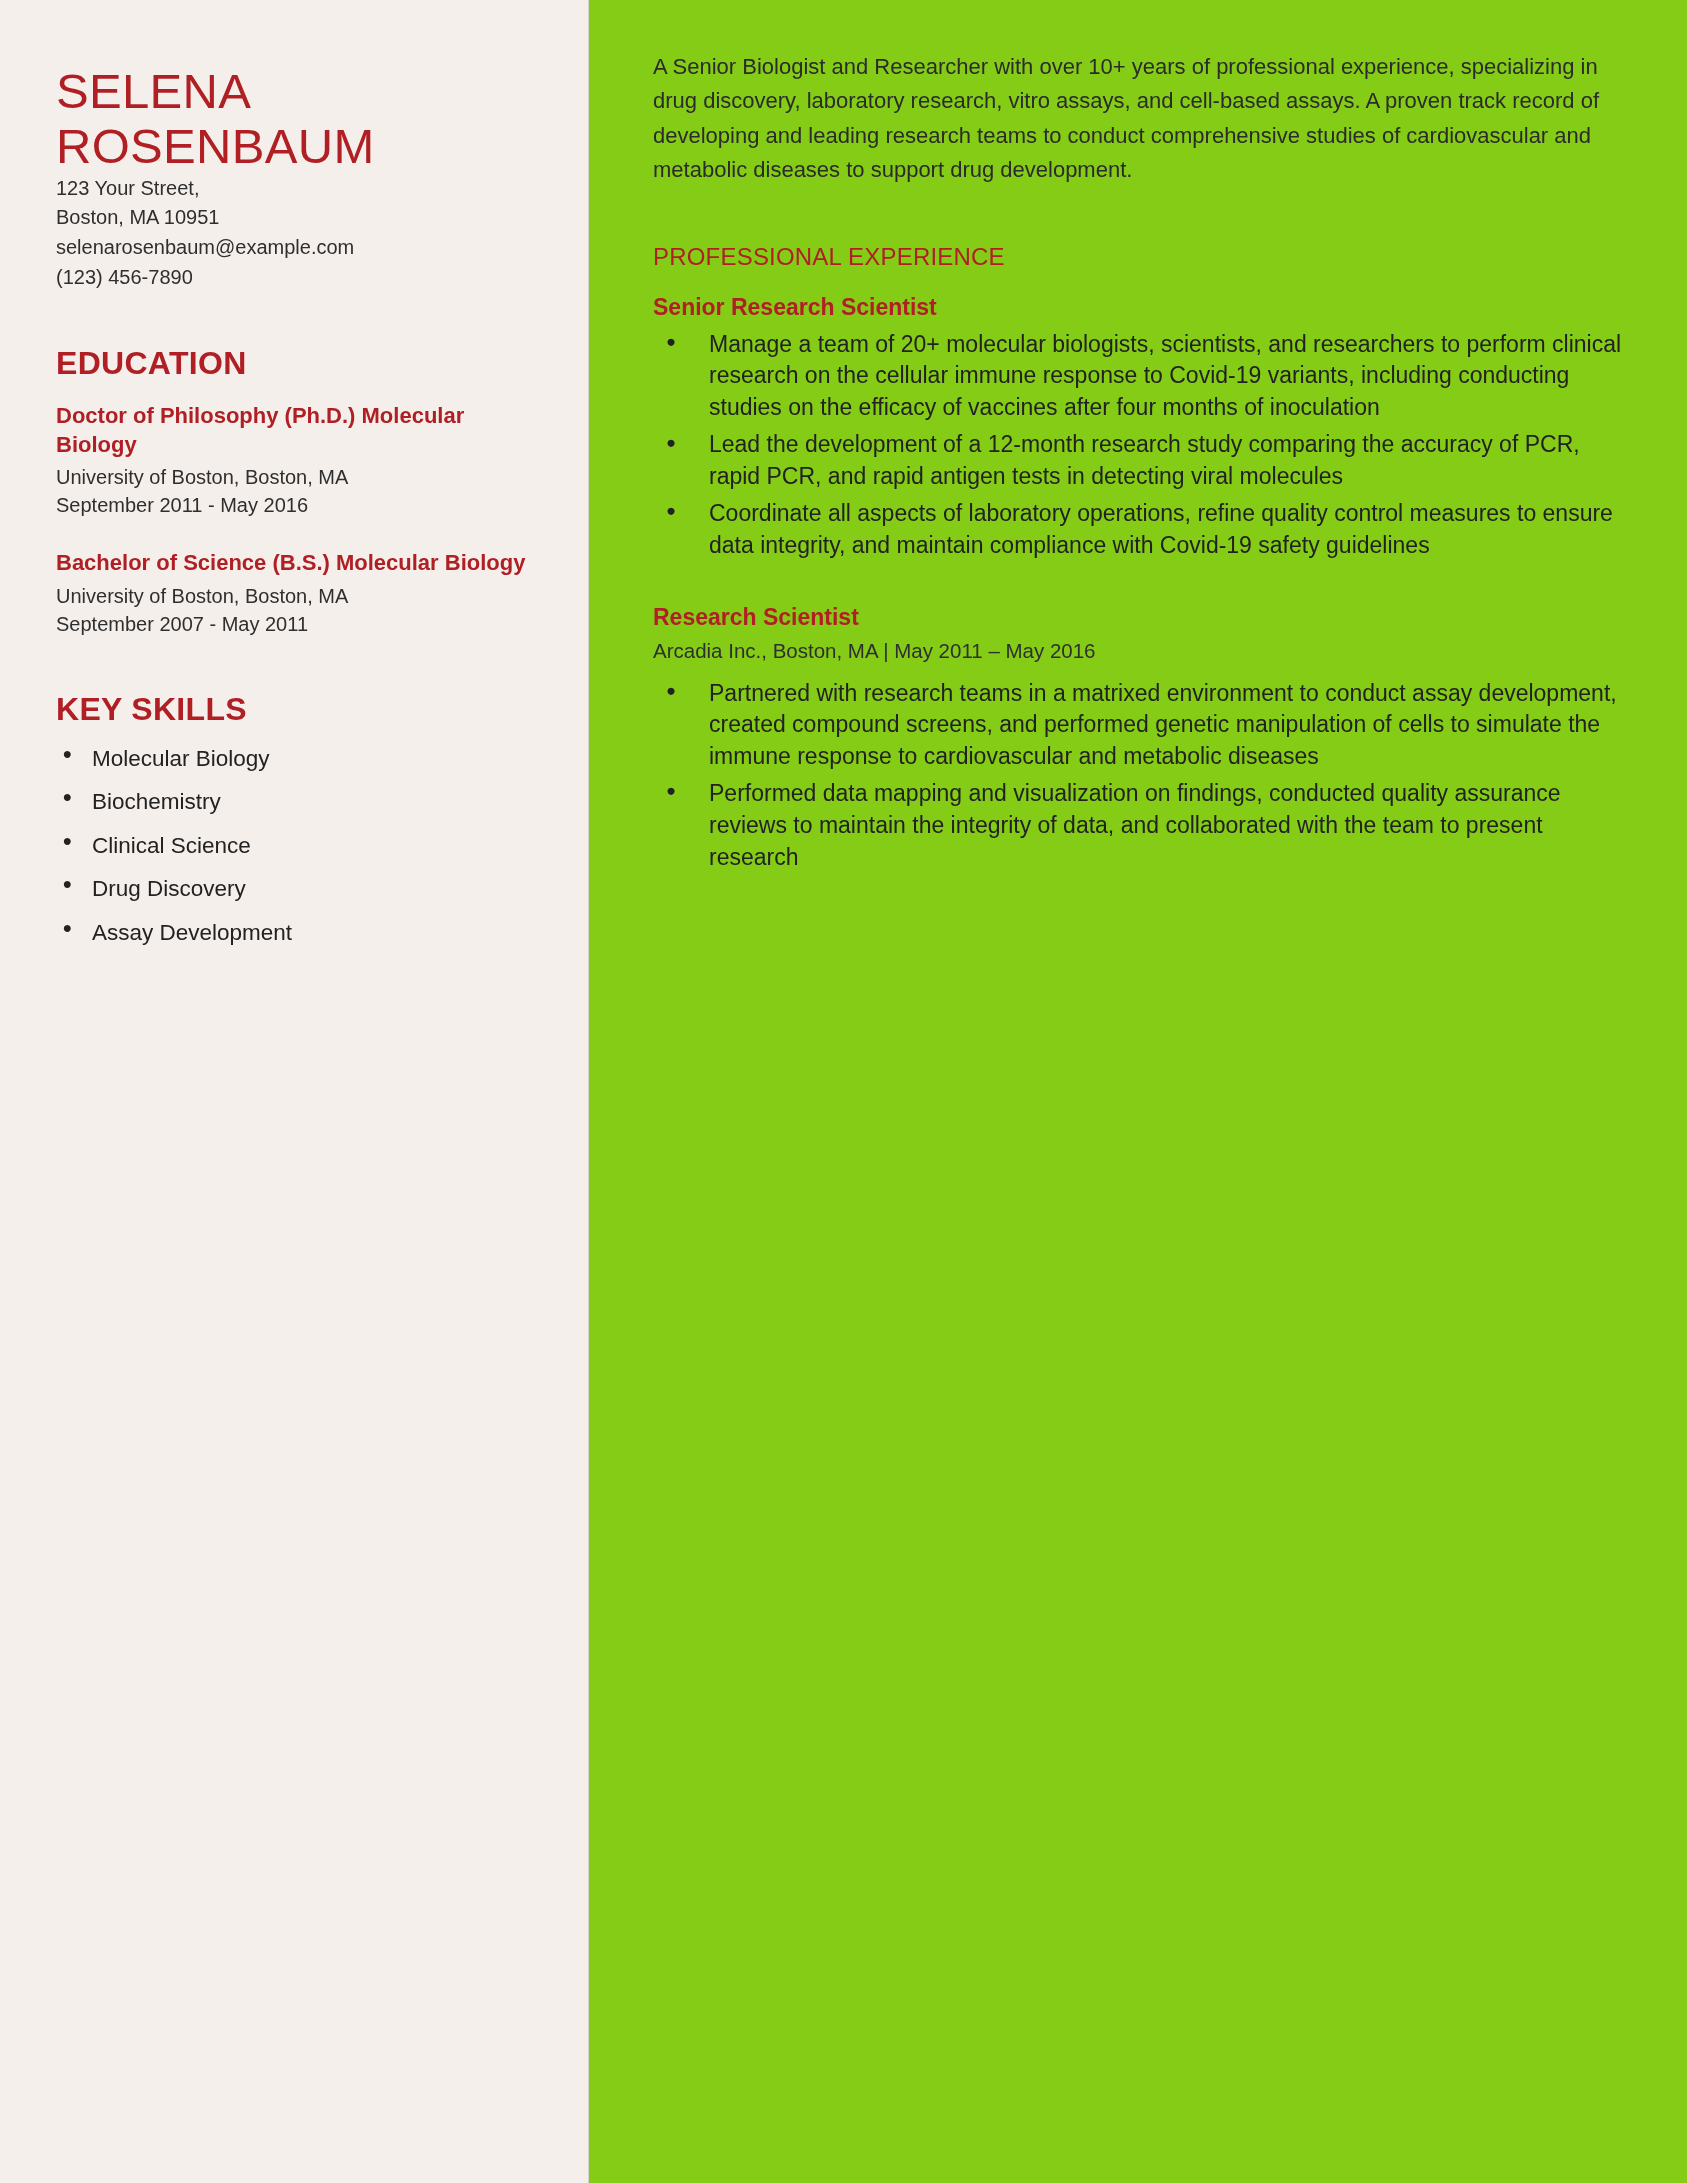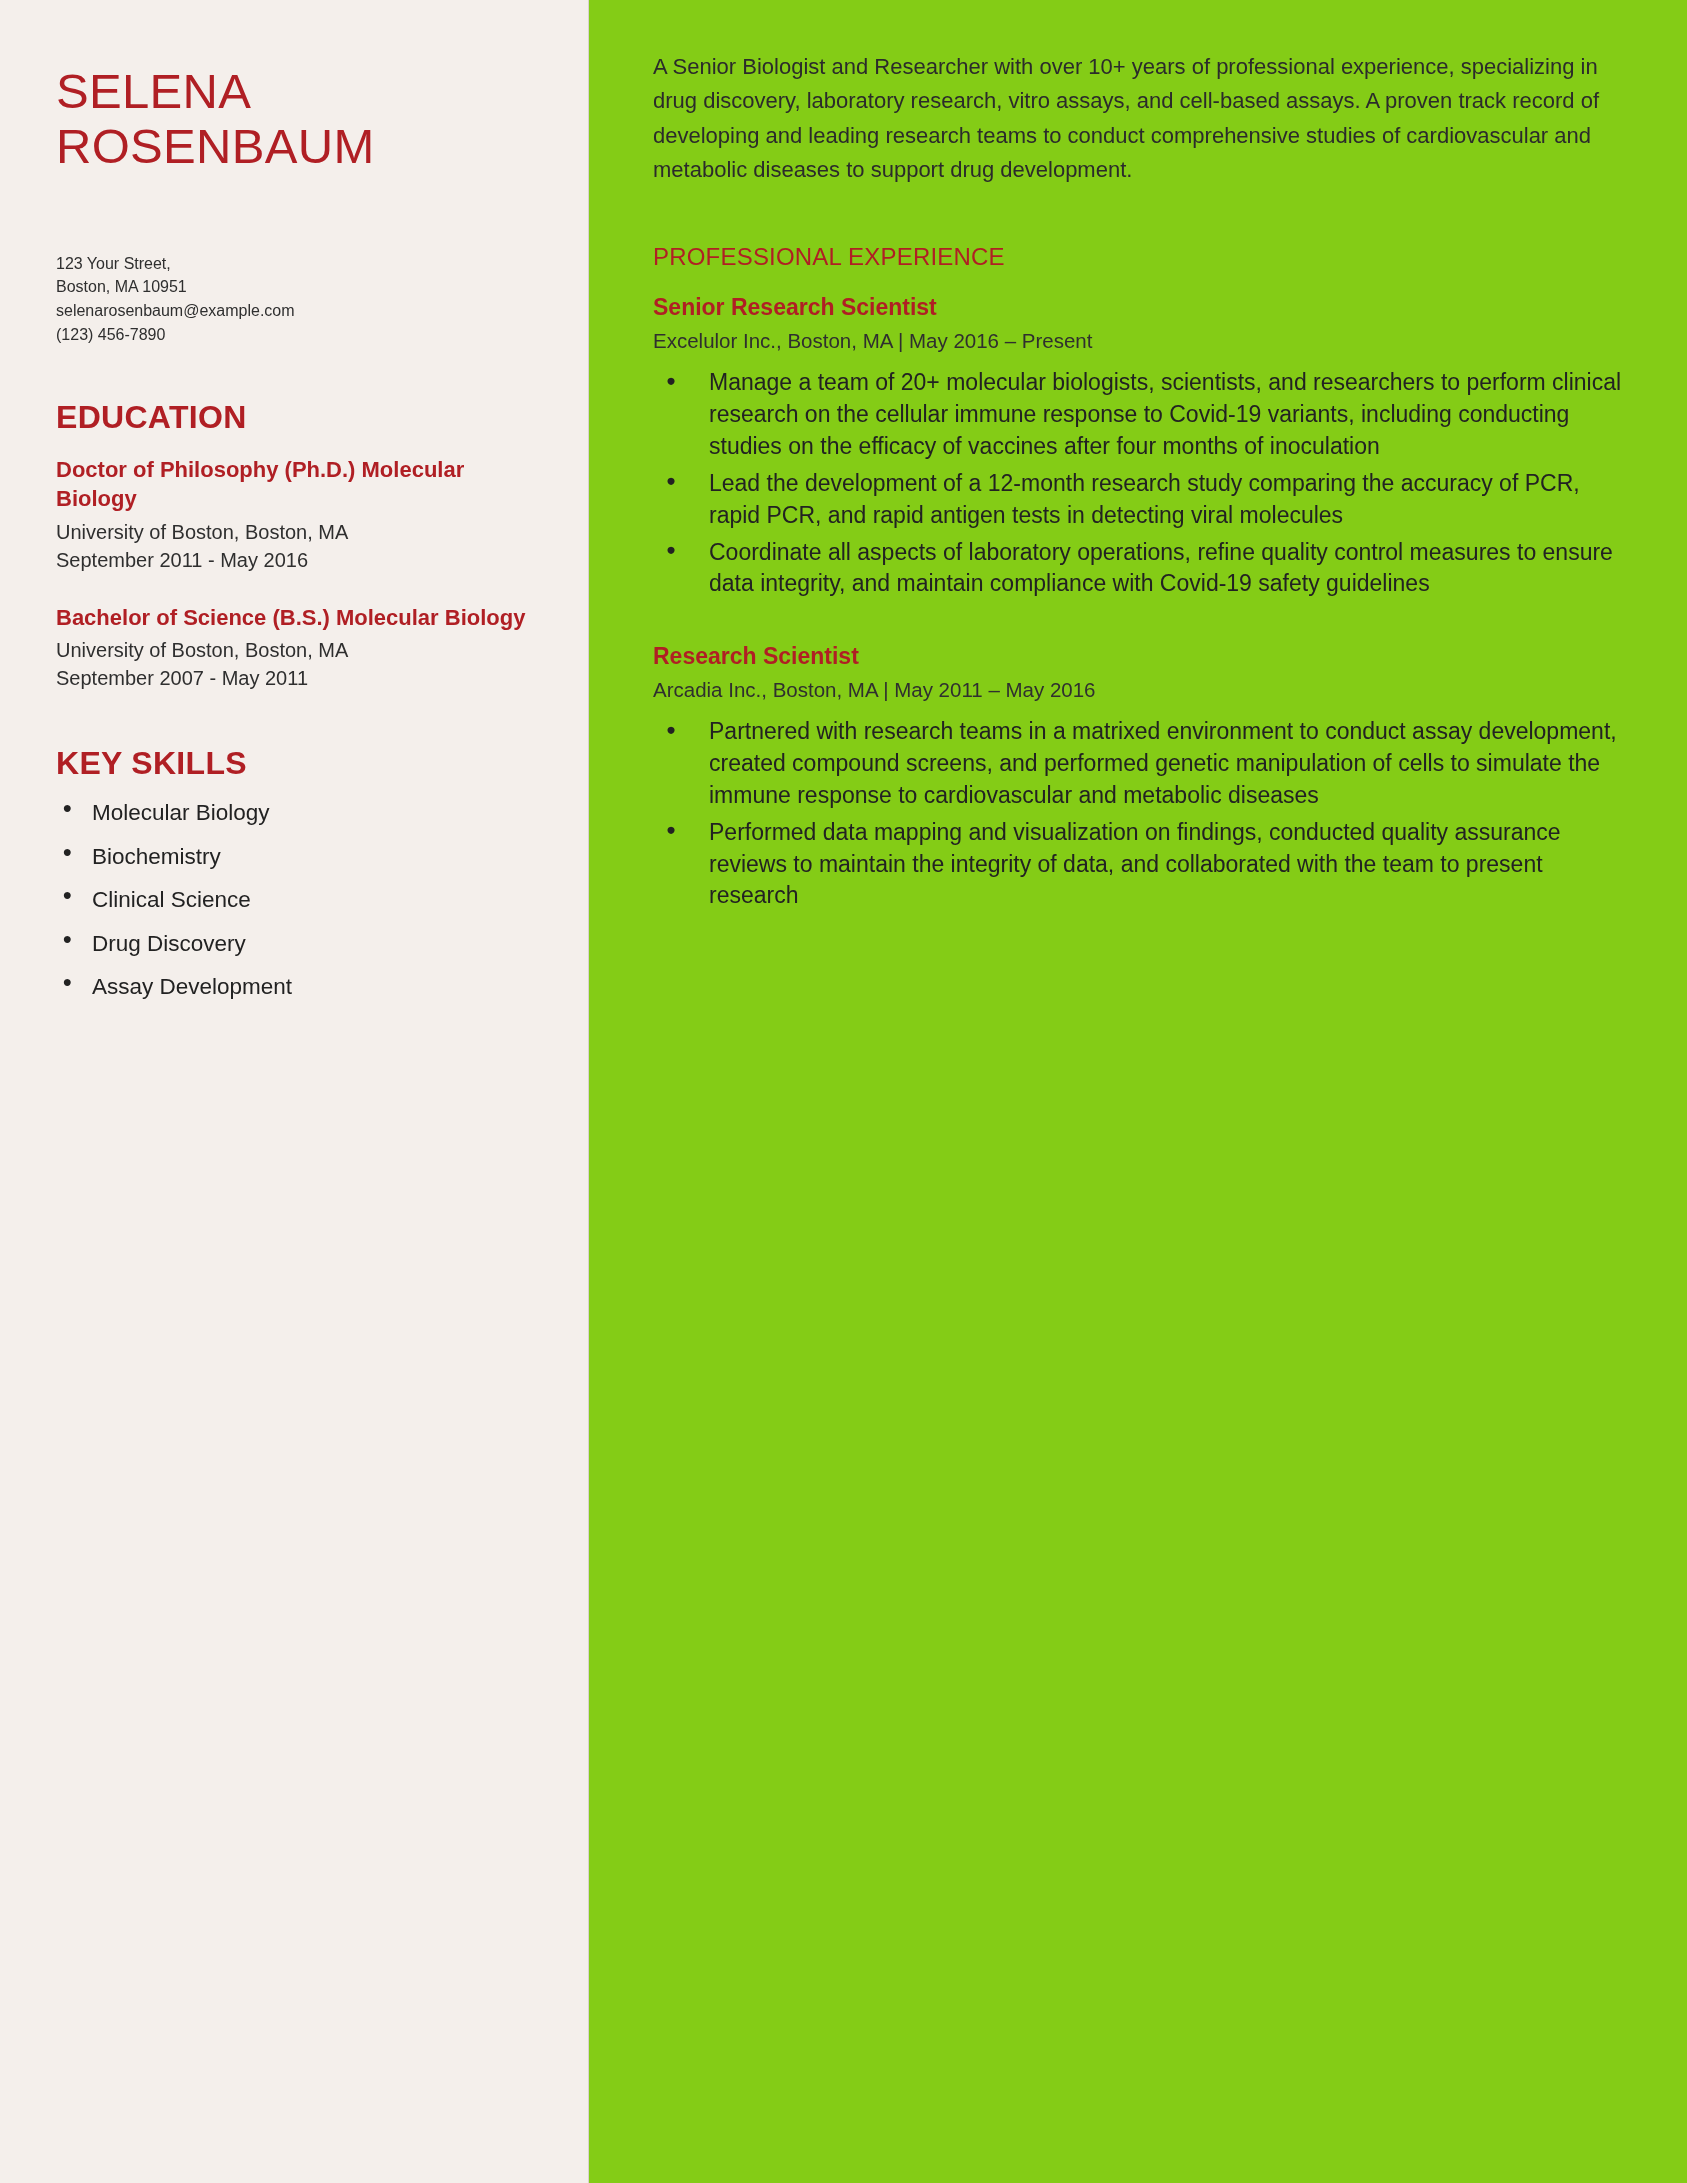--- a/index.html
+++ b/index.html
@@ -35,22 +35,21 @@
     color: #b01f24;
     font-size: 49px;
     line-height: 1.12;
     font-weight: 400;
     letter-spacing: 0.3px;
     margin: 0 0 0 0;
   }
   .name .line2 { display: block; }
 
   .contact {
-    margin-top: 78px;
-    font-size: 16px;
+    font-size: 20px;
     line-height: 1.48;
     color: #2f2f2f;
   }
   .contact div { white-space: nowrap; }
 
   .section-title {
     color: #b01f24;
     font-size: 32px;
     font-weight: 700;
     letter-spacing: 0.3px;
@@ -193,21 +192,20 @@
   </aside>
 
   <main class="main">
 
     <p class="summary">A Senior Biologist and Researcher with over 10+ years of professional experience, specializing in drug discovery, laboratory research, vitro assays, and cell-based assays. A proven track record of developing and leading research teams to conduct comprehensive studies of cardiovascular and metabolic diseases to support drug development.</p>
 
     <h2 class="main-section-title">PROFESSIONAL EXPERIENCE</h2>
 
     <section class="job">
       <div class="job-title">Senior Research Scientist</div>
-      <div class="job-meta">Excelulor Inc., Boston, MA | May 2016 – Present</div>
       <ul class="bullets">
         <li>Manage a team of 20+ molecular biologists, scientists, and researchers to perform clinical research on the cellular immune response to Covid-19 variants, including conducting studies on the efficacy of vaccines after four months of inoculation</li>
         <li>Lead the development of a 12-month research study comparing the accuracy of PCR, rapid PCR, and rapid antigen tests in detecting viral molecules</li>
         <li>Coordinate all aspects of laboratory operations, refine quality control measures to ensure data integrity, and maintain compliance with Covid-19 safety guidelines</li>
       </ul>
     </section>
 
     <div class="job-spacer"></div>
 
     <section class="job">

